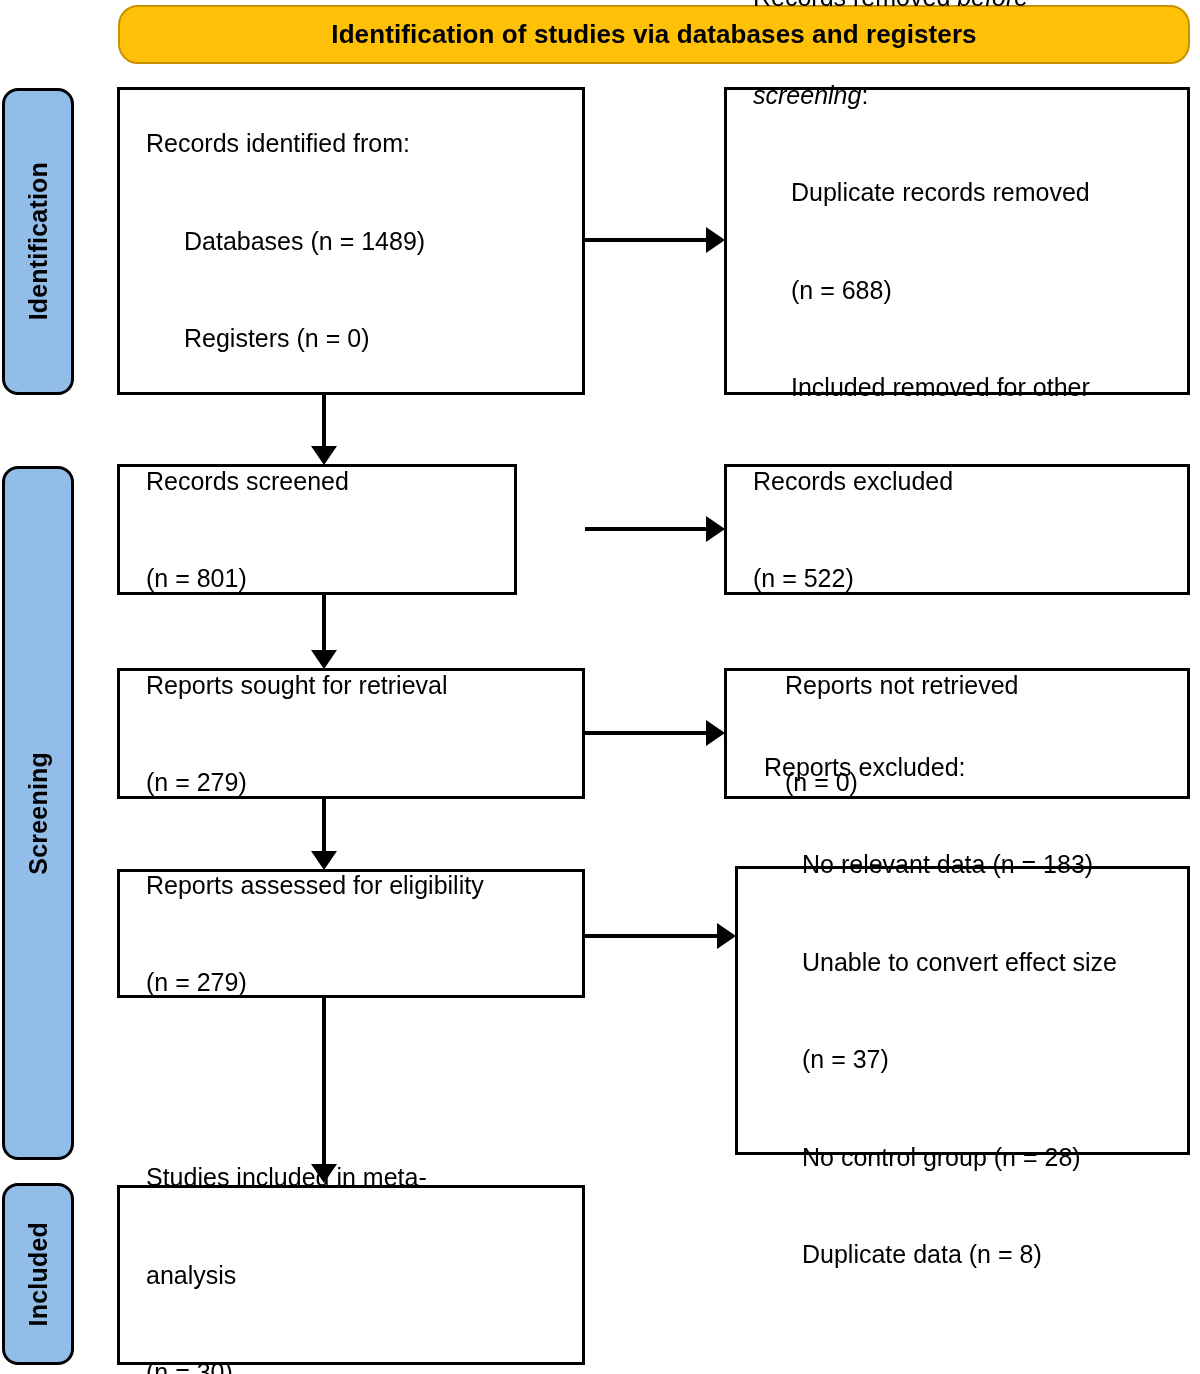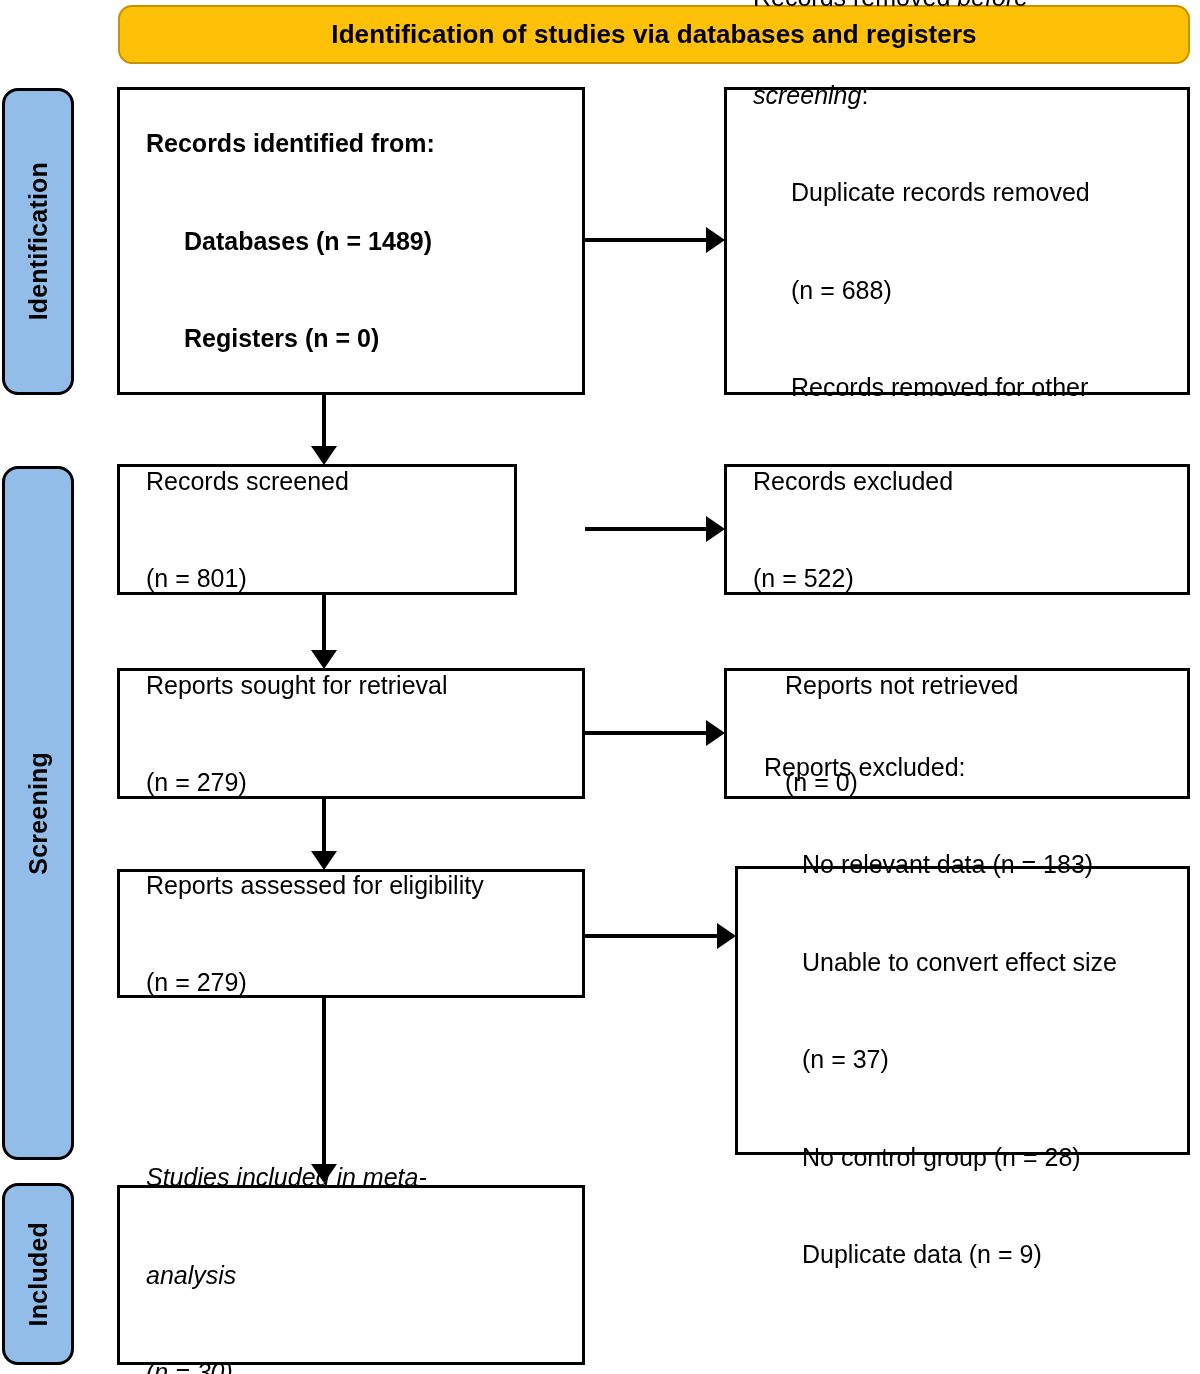--- a/index.html
+++ b/index.html
@@ -19,21 +19,21 @@
     background: #ffffff;
     overflow: hidden;
   }
 
   
   .banner {
     position: absolute;
     box-sizing: border-box;
     background: #FFC107;
     border: 2px solid #C79100;
-    border-radius: 14px;
+    border-radius: 20px;
     display: flex;
     align-items: center;
     justify-content: center;
     font-weight: bold;
     font-size: 26px;
     letter-spacing: 0.1px;
     color: #000000;
   }
 
   
@@ -113,35 +113,35 @@
   </div>
 
   <div class="stagebar" style="left: 2px; top: 466px; width: 72px; height: 694px; background: rgb(146, 189, 232);">
     <span class="stagebar-label">Screening</span>
   </div>
 
   <div class="stagebar" style="left: 2px; top: 1183px; width: 72px; height: 182px; background: rgb(146, 189, 232);">
     <span class="stagebar-label">Included</span>
   </div>
 
-  <div class="fbox" style="left:117px; top:87px; width:468px; height:308px;font-weight:bold;">
+  <div class="fbox" style="left:117px; top:87px; width:468px; height:308px;">
     <div class="ftext">
       <span class="ln">Records identified from:</span>
       <span class="ind">Databases (n = 1489)</span>
       <span class="ind">Registers (n = 0)</span>
     </div>
   </div>
 
   <div class="fbox" style="left:724px; top:87px; width:466px; height:308px;">
     <div class="ftext">
       <span class="ln"><span>Records removed </span><span class="ital">before</span></span>
       <span class="ln"><span class="ital">screening</span><span>:</span></span>
       <span class="ind">Duplicate records removed</span>
       <span class="ind">(n = 688)</span>
-      <span class="ind">Records removed for other</span>
+      <span class="ind">Included removed for other</span>
       <span class="ind">reasons (n = 0)</span>
     </div>
   </div>
 
   <div class="fbox" style="left:117px; top:464px; width:400px; height:131px;">
     <div class="ftext">
       <span class="ln">Records screened</span>
       <span class="ln">(n = 801)</span>
     </div>
   </div>
@@ -174,25 +174,25 @@
     </div>
   </div>
 
   <div class="fbox" style="left:735px; top:866px; width:455px; height:289px;">
     <div class="ftext">
       <span class="ln">Reports excluded:</span>
       <span class="ind">No relevant data (n = 183)</span>
       <span class="ind">Unable to convert effect size</span>
       <span class="ind">(n = 37)</span>
       <span class="ind">No control group (n = 28)</span>
-      <span class="ind">Duplicate data (n = 9)</span>
-    </div>
-  </div>
-
-  <div class="fbox" style="left:117px; top:1185px; width:468px; height:180px;font-style:italic;">
+      <span class="ind">Duplicate data (n = 8)</span>
+    </div>
+  </div>
+
+  <div class="fbox" style="left:117px; top:1185px; width:468px; height:180px;">
     <div class="ftext">
       <span class="ln">Studies included in meta-</span>
       <span class="ln">analysis</span>
       <span class="ln">(n = 30)</span>
     </div>
   </div>
 
   <div class="conn" style="left:585px; top:238px; width:123px; height:4px;"></div>
   <div class="arrowhead arrow-right" style="left:706px; top:227px;"></div>
 

